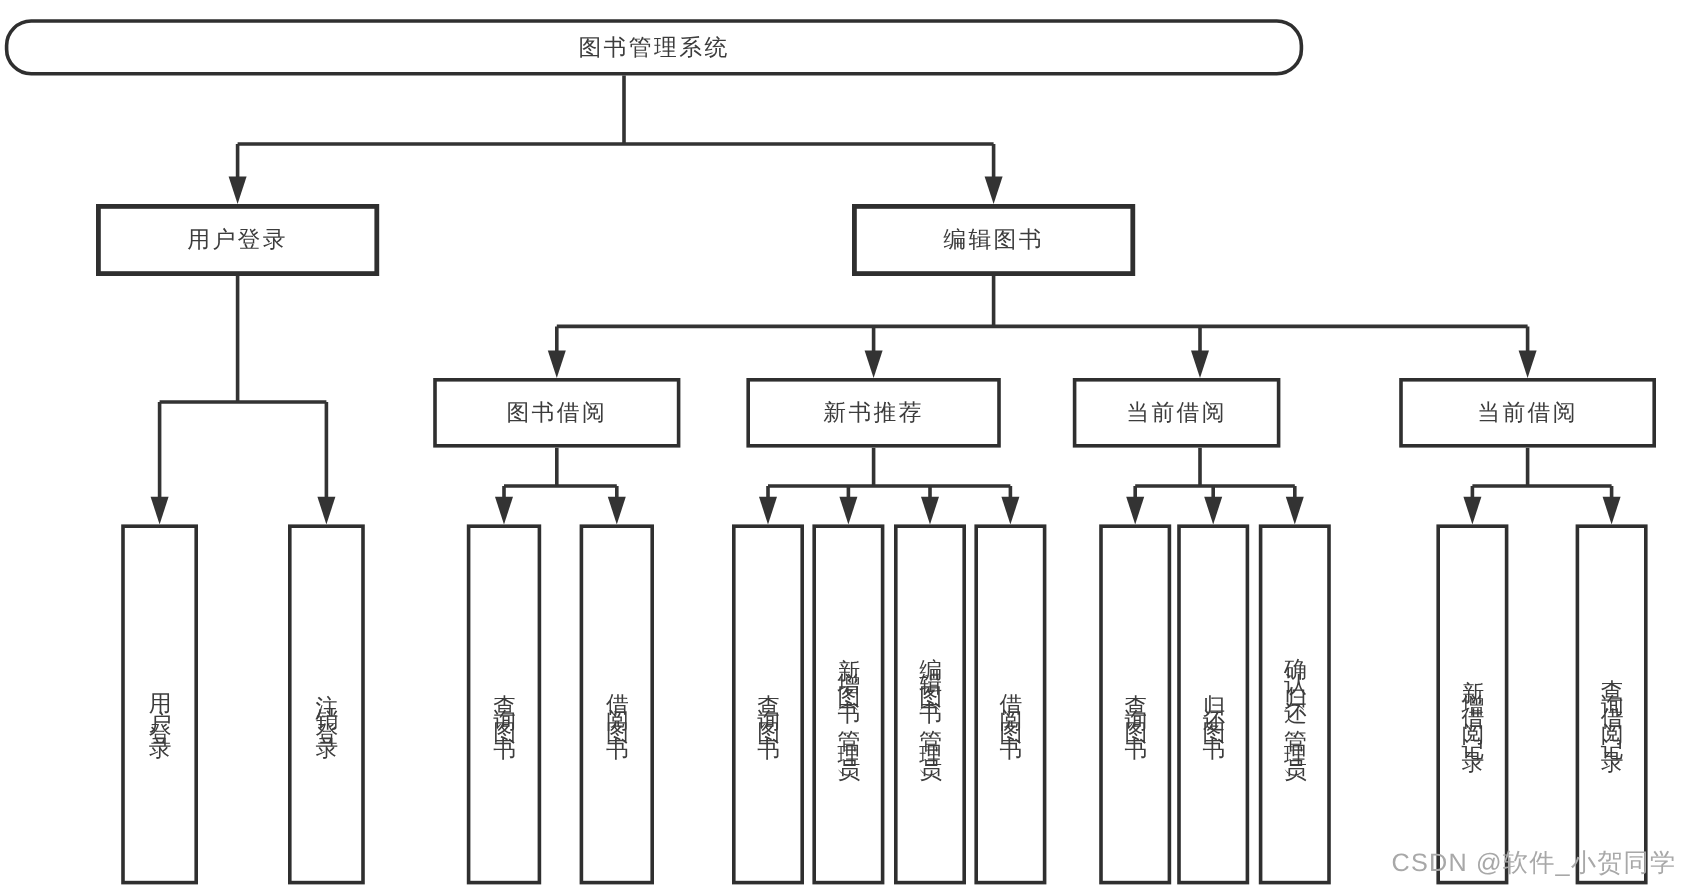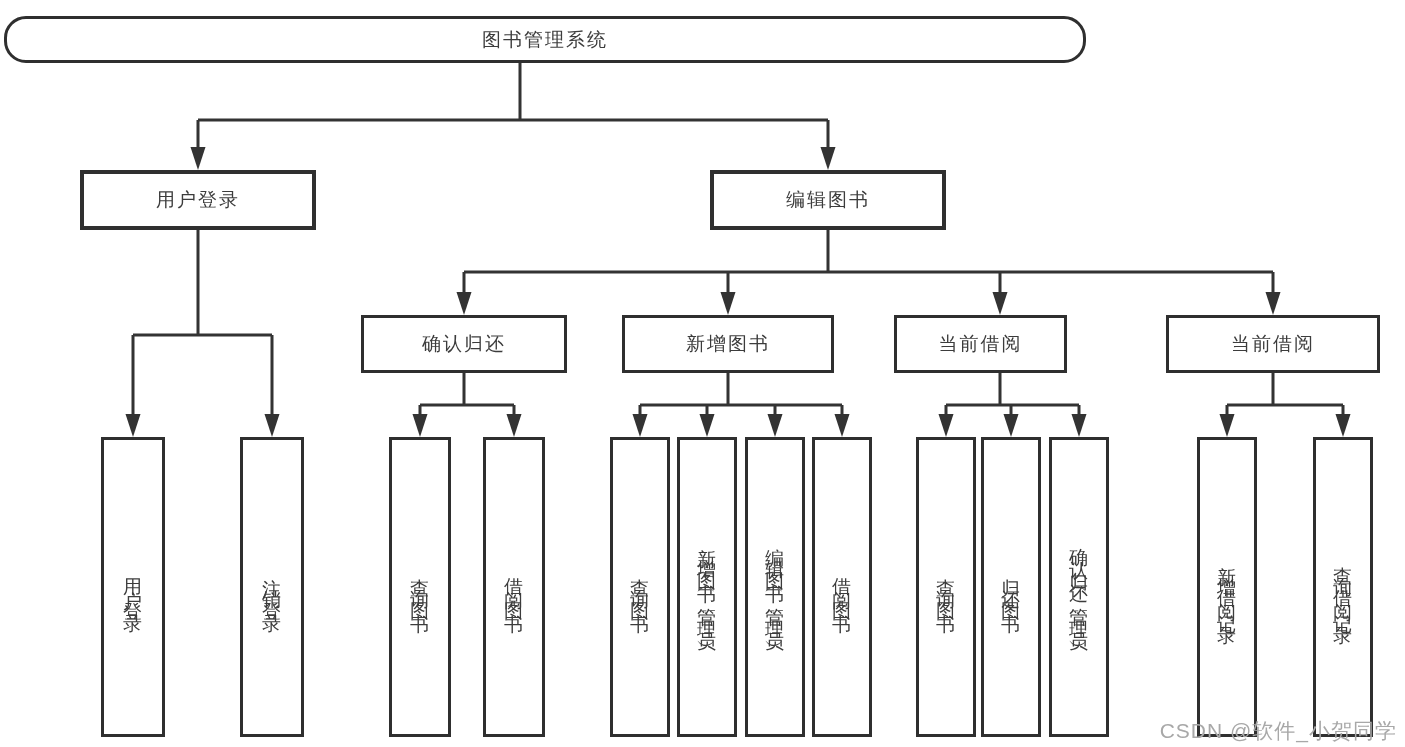--- a/index.html
+++ b/index.html
@@ -54,21 +54,21 @@
     text-orientation: mixed;
     font-size: 19px;
     line-height: 1;
     letter-spacing: 12px;
     color: var(--text);
     white-space: nowrap;
   }
   .watermark {
     position: absolute;
     right: 8px;
-    bottom: 2px;
+    bottom: 14px;
     font-size: 21px;
     letter-spacing: 1px;
     color: var(--watermark);
     white-space: nowrap;
   }
 </style>
 </head>
 <body>
 
 <div class="canvas">
@@ -111,22 +111,22 @@
       <polygon points="1219.5,414 1234.5,414 1227,437"></polygon>
       <polygon points="1335.5,414 1350.5,414 1343,437"></polygon>
     </g>
   </svg>
 
   <div class="hbox" style="left:4px; top:16px; width:1082px; height:47px;border-radius:22px;">图书管理系统</div>
 
   <div class="hbox level2" style="left:80px; top:170px; width:236px; height:60px;">用户登录</div>
   <div class="hbox level2" style="left:710px; top:170px; width:236px; height:60px;">编辑图书</div>
 
-  <div class="hbox" style="left:361px; top:315px; width:206px; height:58px;">确认归还</div>
-  <div class="hbox" style="left:622px; top:315px; width:212px; height:58px;">新增图书</div>
+  <div class="hbox" style="left:361px; top:315px; width:206px; height:58px;">图书借阅</div>
+  <div class="hbox" style="left:622px; top:315px; width:212px; height:58px;">新书推荐</div>
   <div class="hbox" style="left:894px; top:315px; width:173px; height:58px;">当前借阅</div>
   <div class="hbox" style="left:1166px; top:315px; width:214px; height:58px;">当前借阅</div>
 
   <div class="vbox" style="left:101px; width:64px;">
     <span class="vtext">用户登录</span>
   </div>
   <div class="vbox" style="left:240px; width:64px;">
     <span class="vtext">注销登录</span>
   </div>
 

